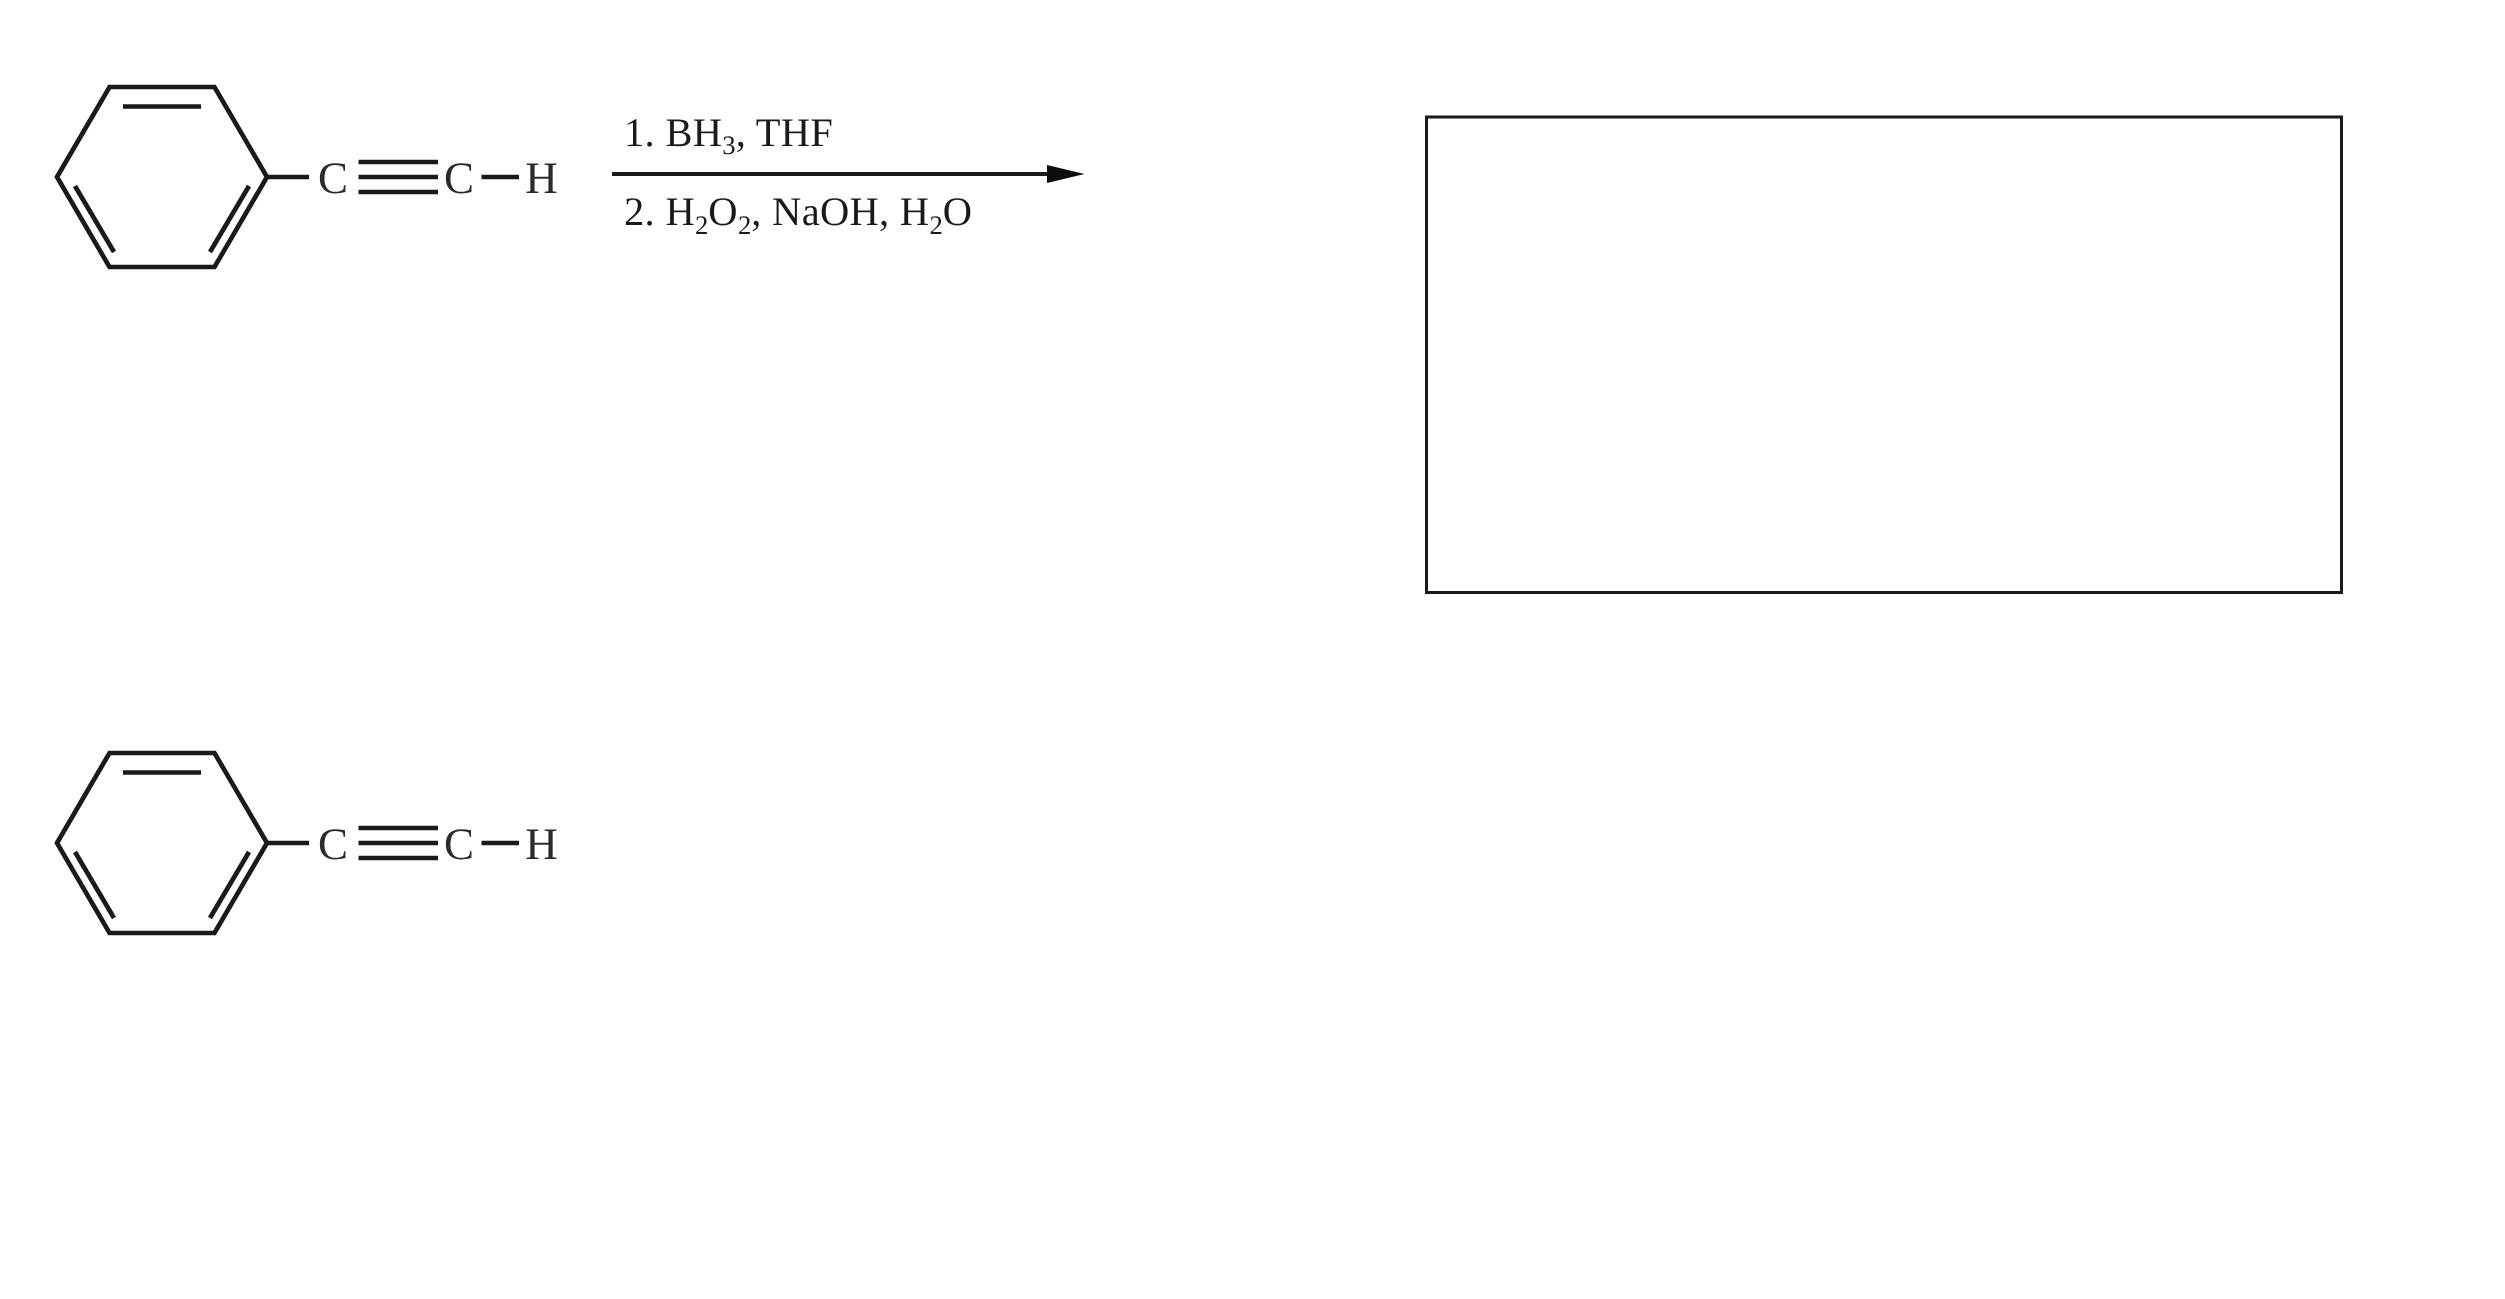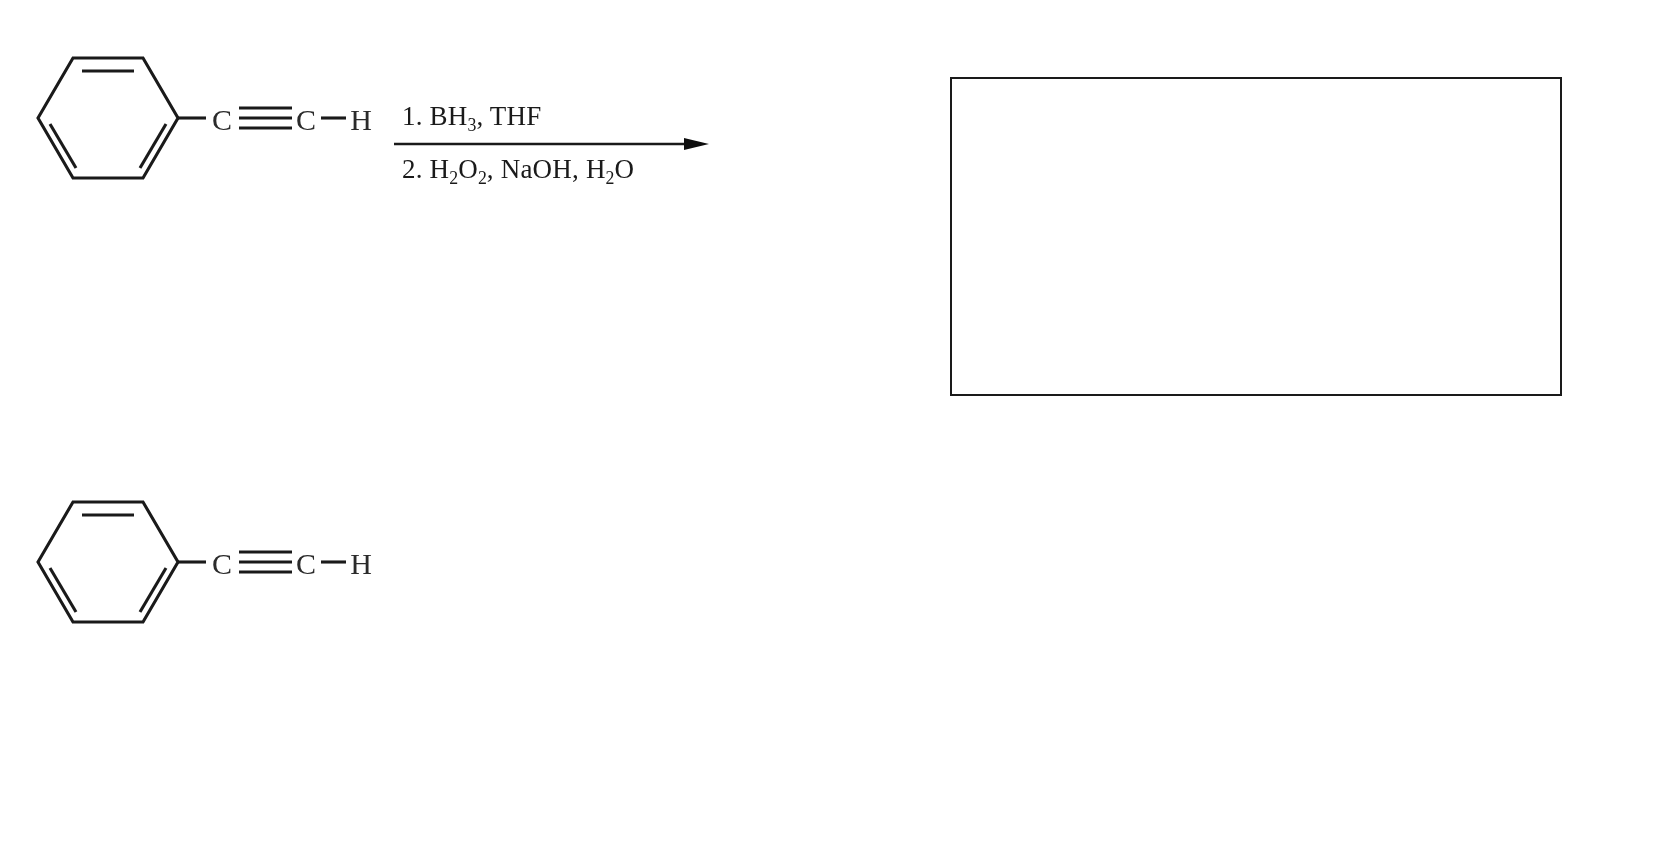--- a/index.html
+++ b/index.html
@@ -60,21 +60,21 @@
     fill: #2b2b2b;
     text-anchor: middle;
     dominant-baseline: central;
   }
 
   
   .arrow-block {
     position: absolute;
     width: 330px;
   }
-  #arrow-block-1 { left: 394px; top: 74px; margin-top: 28px; }
+  #arrow-block-1 { left: 408px; top: 74px; }
 
   .reagent-line {
     font-family: "Liberation Serif", "DejaVu Serif", serif;
     font-size: 27px;
     color: #1a1a1a;
     white-space: nowrap;
     letter-spacing: 0.2px;
     line-height: 1.05;
     padding-left: 8px;
   }

